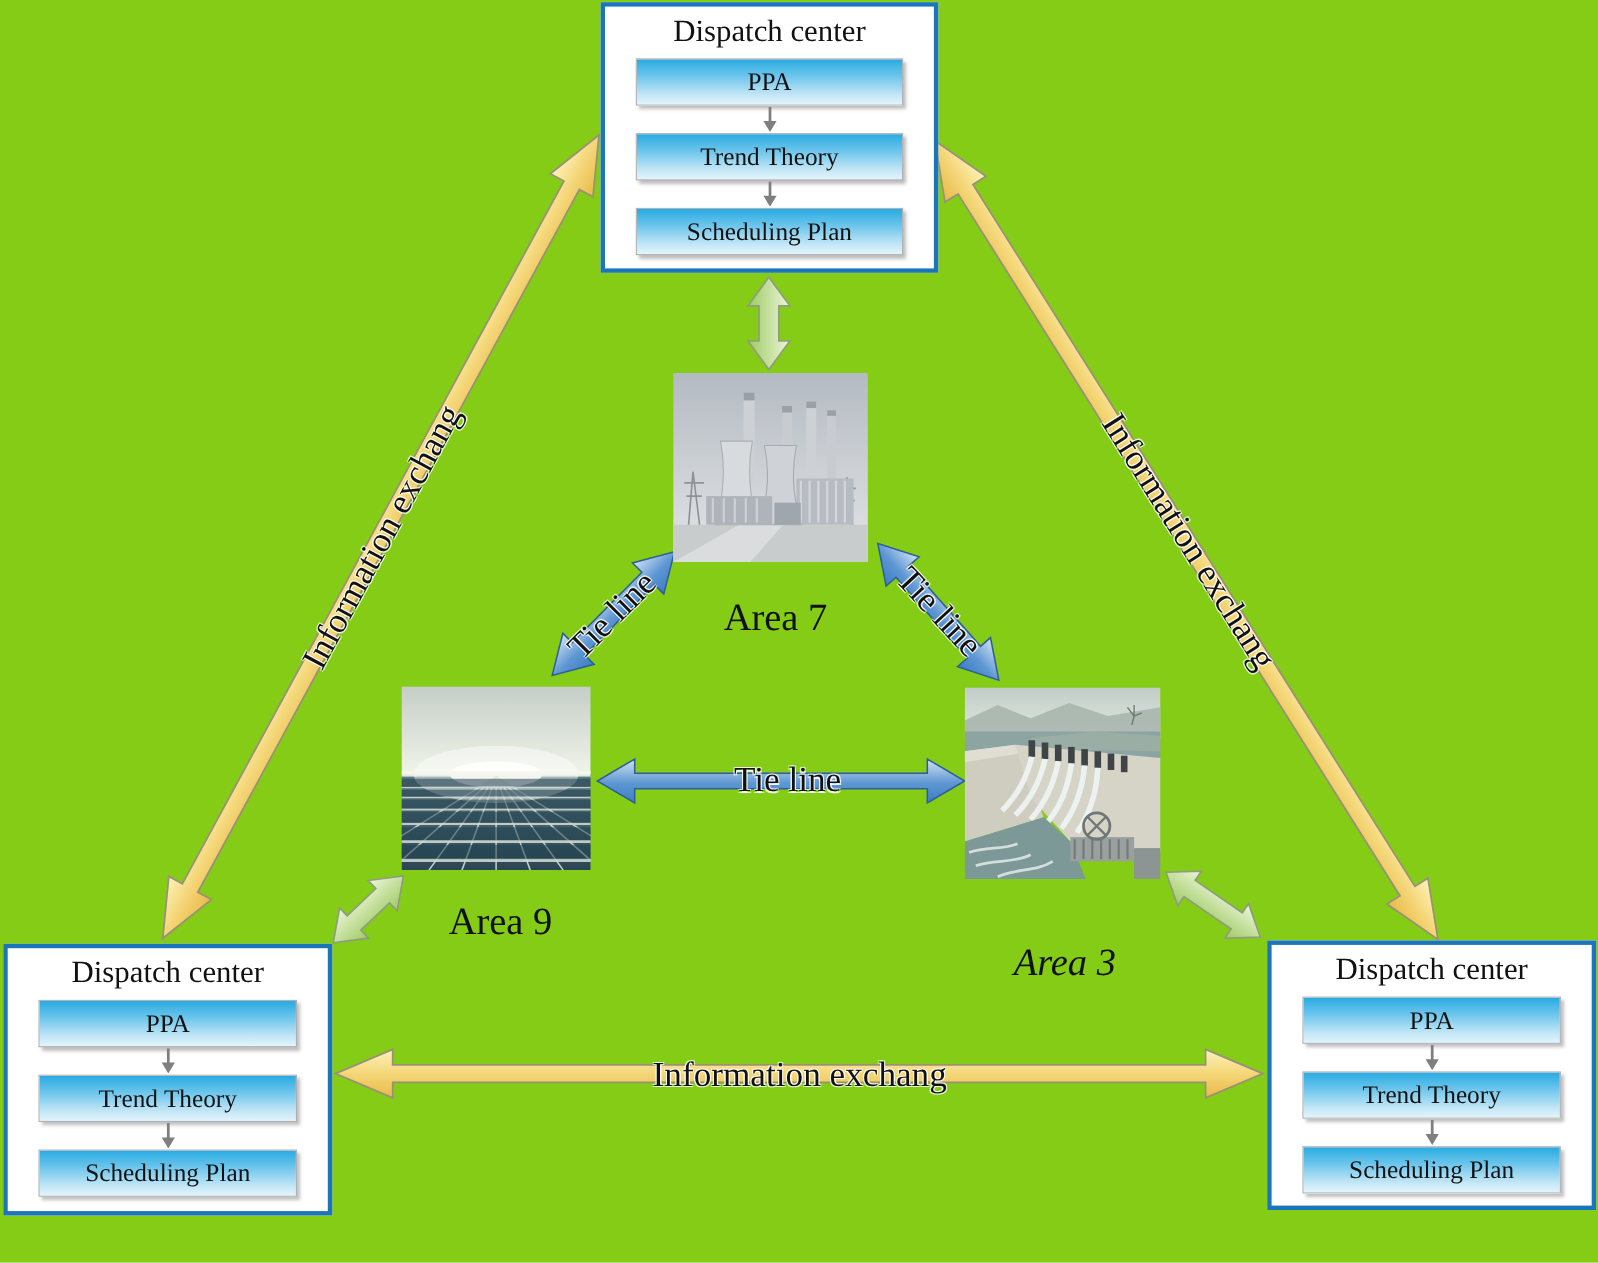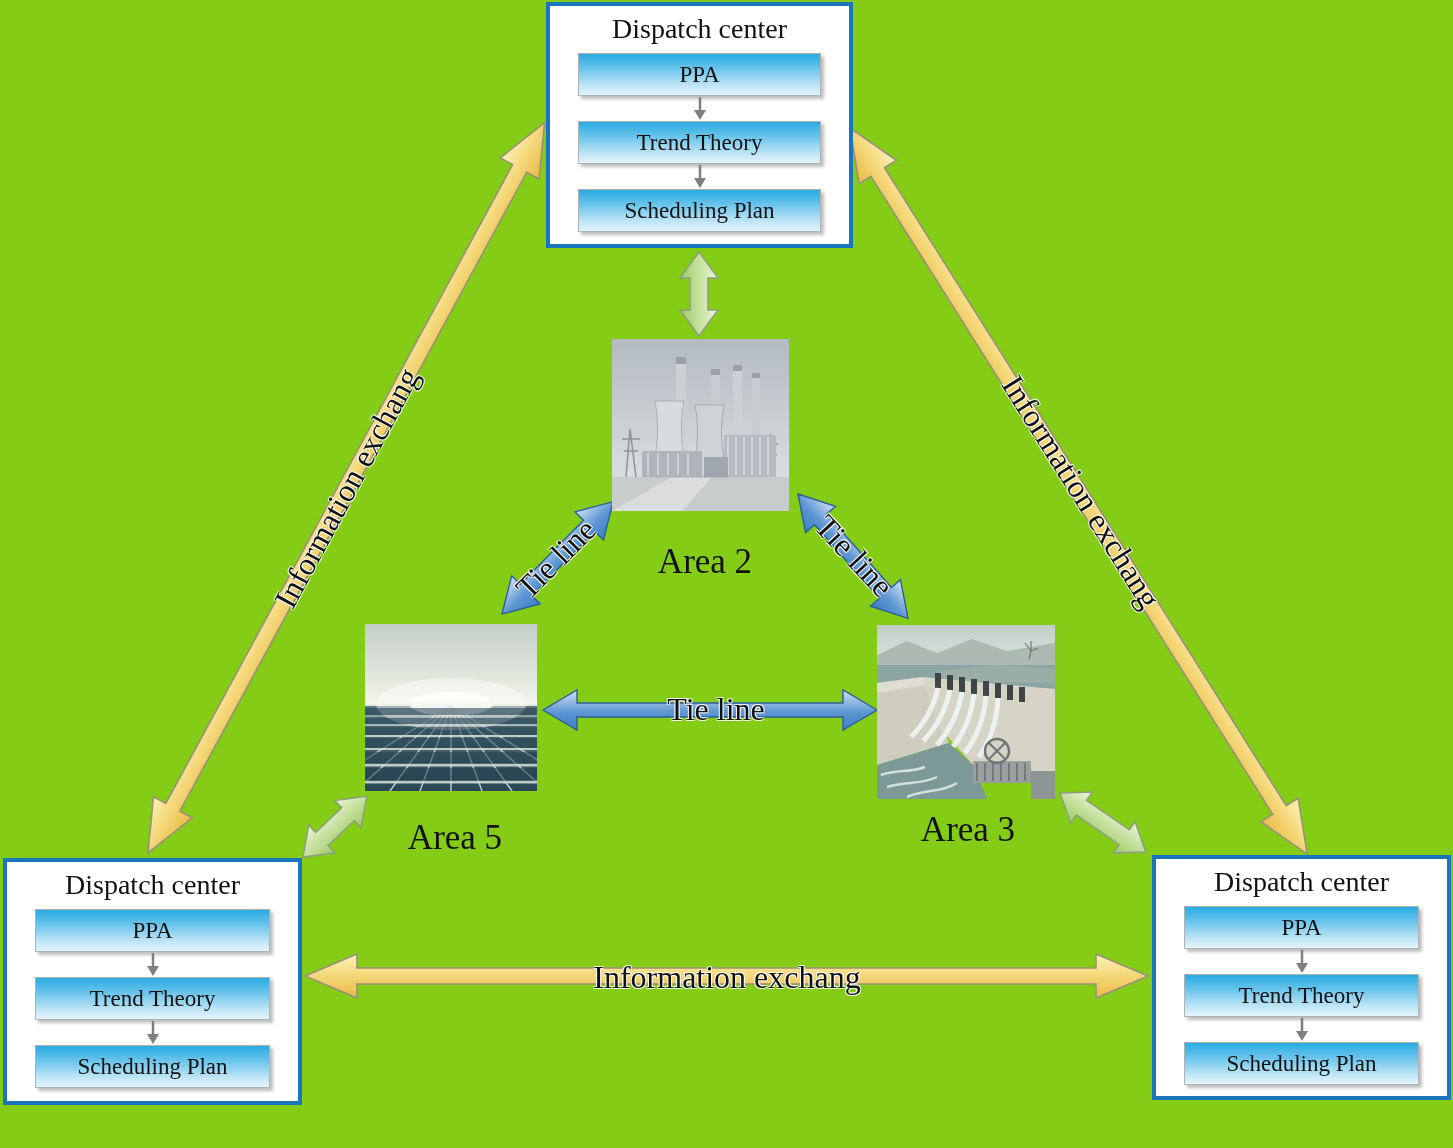--- a/index.html
+++ b/index.html
@@ -138,21 +138,21 @@
       <path d="M38,138 C47,110 47,82 43,62 L72,62 C68,82 68,110 77,138 Z" fill="#d8dbde" stroke="#aab0b5" stroke-width="1"></path>
       <path d="M78,138 C87,112 87,86 83,66 L112,66 C108,86 108,112 117,138 Z" fill="#cfd3d7" stroke="#a5abb0" stroke-width="1"></path>
 
       <rect x="112" y="96" width="52" height="42" fill="#b7bcc2"></rect>
       <path d="M116,98 v38 M124,98 v38 M132,98 v38 M140,98 v38 M148,98 v38 M156,98 v38" stroke="#d3d6da" stroke-width="2"></path>
       <rect x="30" y="112" width="60" height="26" fill="#aeb4ba"></rect>
       <path d="M36,114 v22 M46,114 v22 M56,114 v22 M66,114 v22 M76,114 v22" stroke="#cdd1d5" stroke-width="2"></path>
       <rect x="92" y="118" width="24" height="20" fill="#9fa6ad"></rect>
     </svg>
   </div>
-  <div class="lbl area-lbl" style="left:705px;top:562px;">Area 2</div>
+  <div class="lbl area-lbl" style="left:705px;top:562px;">Area 7</div>
 
   <div class="photo" style="left:365px;top:624px;width:172px;height:167px;">
     <svg viewBox="0 0 172 167" preserveAspectRatio="none">
       <defs>
         <linearGradient id="a2sky" x1="0" y1="0" x2="0" y2="1">
           <stop offset="0%" stop-color="#c4cec7"></stop>
             <stop offset="100%" stop-color="#f1f4e9"></stop>
         </linearGradient>
         <linearGradient id="a2fld" x1="0" y1="0" x2="0" y2="1">
           <stop offset="0%" stop-color="#5d7b84"></stop>
@@ -188,21 +188,21 @@
       <g fill="#22404e" opacity="0.55">
         <rect x="0" y="84" width="172" height="7"></rect>
           <rect x="0" y="94" width="172" height="6"></rect>
         <rect x="0" y="103" width="172" height="8"></rect>
           <rect x="0" y="114" width="172" height="10"></rect>
         <rect x="0" y="128" width="172" height="12"></rect>
           <rect x="0" y="144" width="172" height="13"></rect>
       </g>
     </svg>
   </div>
-  <div class="lbl area-lbl" style="left:455px;top:838px;">Area 5</div>
+  <div class="lbl area-lbl" style="left:455px;top:838px;">Area 9</div>
 
   <div class="photo" style="left:877px;top:625px;width:178px;height:174px;">
     <svg viewBox="0 0 178 174" preserveAspectRatio="none">
       <defs>
         <linearGradient id="a3sky" x1="0" y1="0" x2="0" y2="1">
           <stop offset="0%" stop-color="#c3cdc8"></stop>
             <stop offset="100%" stop-color="#dfe6df"></stop>
         </linearGradient>
       </defs>
       <rect x="0" y="0" width="178" height="46" fill="url(#a3sky)"></rect>
@@ -245,21 +245,21 @@
         <path d="M30,172 C48,164 64,168 80,158"></path>
       </g>
 
       <rect x="96" y="136" width="58" height="22" fill="#9aa0a0"></rect>
       <path d="M100,138 v18 M108,138 v18 M116,138 v18 M124,138 v18 M132,138 v18 M140,138 v18 M148,138 v18" stroke="#747b7b" stroke-width="2"></path>
       <circle cx="120" cy="126" r="12" fill="none" stroke="#6f7678" stroke-width="2.5"></circle>
       <path d="M112,118 L128,134 M128,118 L112,134" stroke="#6f7678" stroke-width="2"></path>
       <rect x="154" y="146" width="24" height="28" fill="#8d9494"></rect>
     </svg>
   </div>
-  <div class="lbl area-lbl" style="left:968px;top:830px;">Area 3</div>
+  <div class="lbl area-lbl" style="left:968px;top:875px;font-style:italic;">Area 3</div>
 
   <div class="lbl arrow-lbl" style="left:347px;top:488px;transform:translate(-50%,-50%) rotate(-61.5deg);">Information exchang</div>
   <div class="lbl arrow-lbl" style="left:1081px;top:492px;transform:translate(-50%,-50%) rotate(57.8deg);">Information exchang</div>
   <div class="lbl arrow-lbl" style="left:727px;top:977px;">Information exchang</div>
 
   <div class="lbl arrow-lbl" style="left:556px;top:559px;transform:translate(-50%,-50%) rotate(-45deg);">Tie line</div>
   <div class="lbl arrow-lbl" style="left:854px;top:556px;transform:translate(-50%,-50%) rotate(47deg);">Tie line</div>
   <div class="lbl arrow-lbl" style="left:716px;top:709px;">Tie line</div>
 
 </div>

